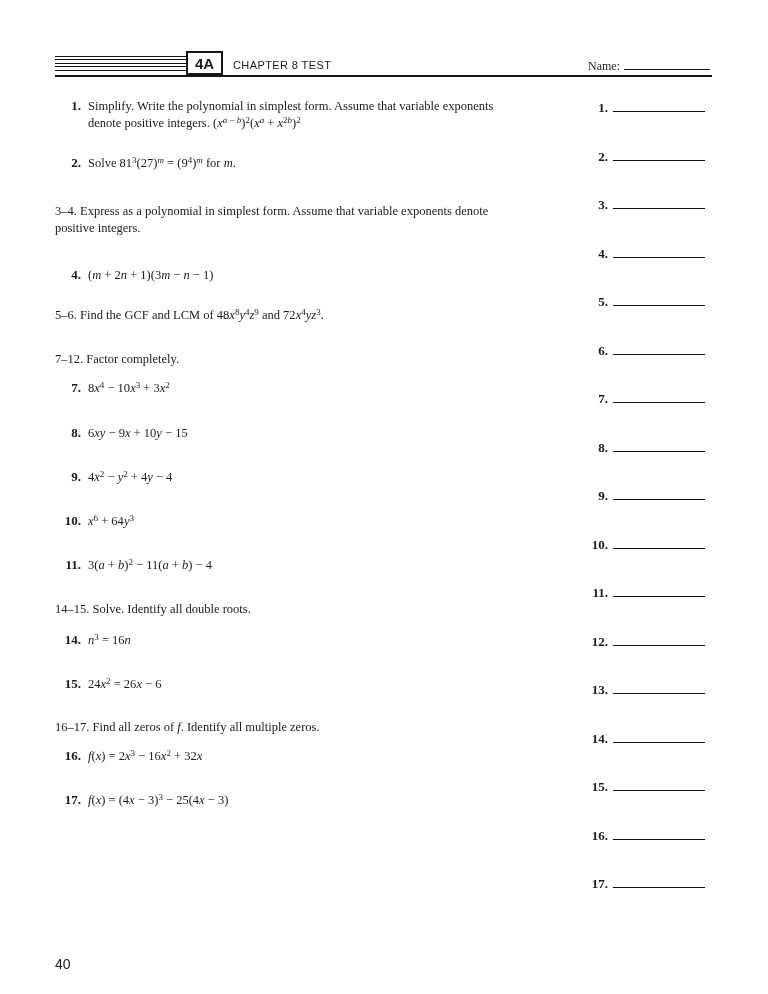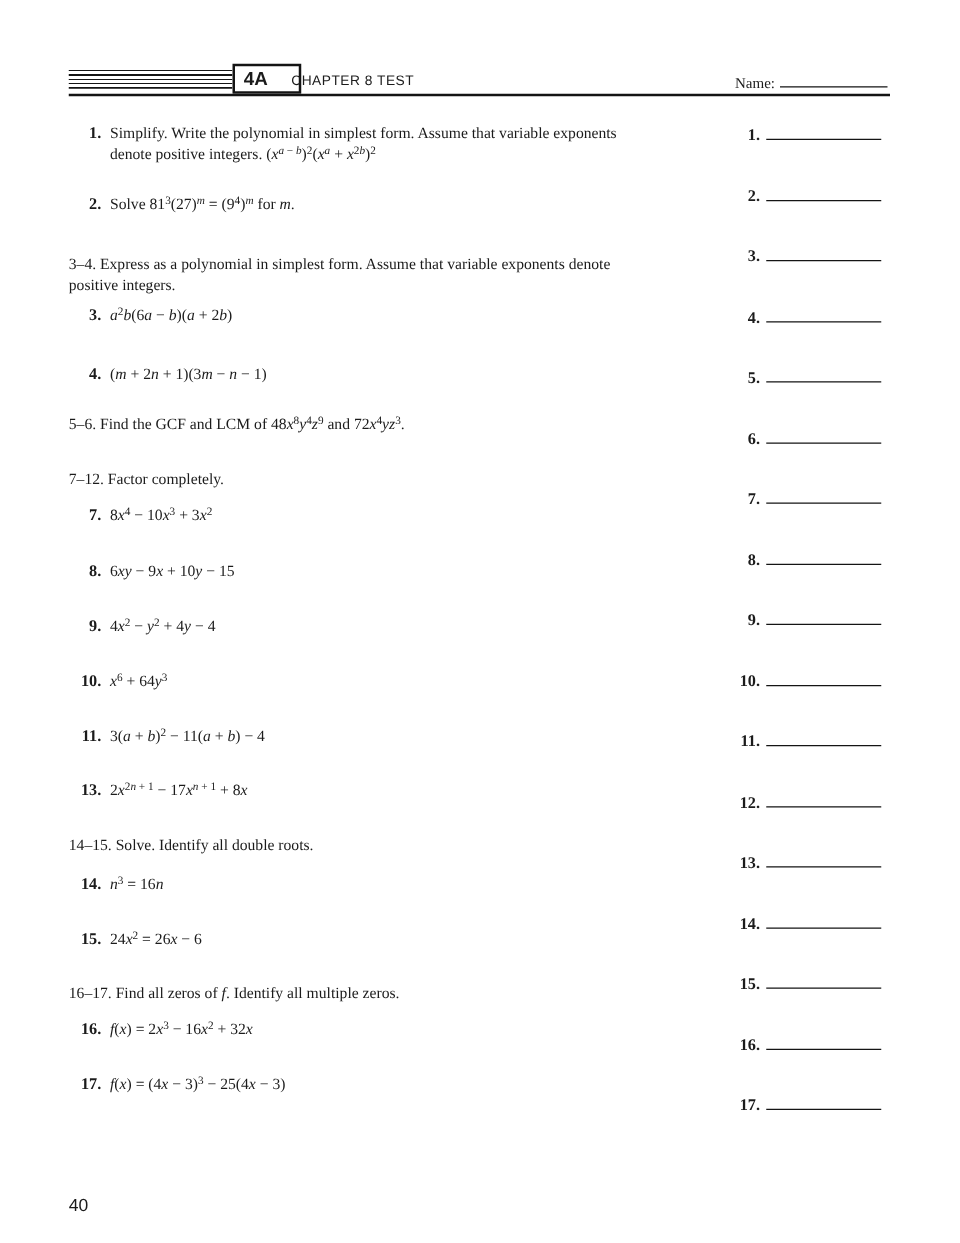--- a/index.html
+++ b/index.html
@@ -6,21 +6,21 @@
   .page {
     position:relative; width:768px; height:994px; background:#fff;
     font-family:"Liberation Serif","DejaVu Serif",serif; color:#1b1b1b;
     overflow:hidden;
   }
 
   
   .header { position:absolute; left:55px; top:52px; width:657px; height:23px; border-bottom:2px solid #141414; }
   .rule-lines { position:absolute; left:0; top:4px; width:131px; height:15px;
     background:repeating-linear-gradient(to bottom,#141414 0 1px,transparent 1px 3.5px); }
-  .form-box { position:absolute; left:131px; top:-1px; border:2px solid #141414; padding:1px 25px 0 7px;
+  .form-box { position:absolute; left:131px; top:-1px; border:2px solid #141414; padding:1px 7px 0 7px;
     font-family:"Liberation Sans",sans-serif; font-weight:bold; font-size:15px; line-height:19px; background:#fff; }
   .chapter-title { position:absolute; left:178px; top:7px; font-family:"Liberation Sans",sans-serif;
     font-size:11px; letter-spacing:0.4px; }
   .name-wrap { position:absolute; left:533px; top:4px; font-size:12px; }
   .name-line { display:inline-block; width:86px; height:13px; border-bottom:1px solid #141414; margin-left:4px; }
 
   
   .content { position:absolute; left:55px; top:90px; width:535px; }
   .instr, .prob { font-size:12.5px; line-height:17px; white-space:nowrap; }
   .prob { padding-left:33px; text-indent:-33px; }
@@ -48,30 +48,28 @@
     <div class="chapter-title">CHAPTER 8 TEST</div>
     <div class="name-wrap">
       <span>Name:</span><span class="name-line"></span>
     </div>
   </div>
 
   <div class="content">
     <div class="prob" style="margin-top:7px"><span class="pnum">1.</span><span>Simplify. Write the polynomial in simplest form. Assume that variable exponents<br>denote positive integers. (<i>x</i><sup><i>a</i> − <i>b</i></sup>)<sup>2</sup>(<i>x</i><sup><i>a</i></sup> + <i>x</i><sup>2<i>b</i></sup>)<sup>2</sup></span></div>
     <div class="prob" style="margin-top:22px"><span class="pnum">2.</span><span>Solve 81<sup>3</sup>(27)<sup><i>m</i></sup> = (9<sup>4</sup>)<sup><i>m</i></sup> for <i>m</i>.</span></div>
     <div class="instr" style="margin-top:31px">3–4. Express as a polynomial in simplest form. Assume that variable exponents denote<br>positive integers.</div>
-    <div class="prob" style="margin-top:6px"><span class="pnum">3.</span><span><i>a</i><sup>2</sup><i>b</i>(6<i>a</i> − <i>b</i>)(<i>a</i> + 2<i>b</i>)</span></div>
     <div class="prob" style="margin-top:29px"><span class="pnum">4.</span><span>(<i>m</i> + 2<i>n</i> + 1)(3<i>m</i> − <i>n</i> − 1)</span></div>
     <div class="instr" style="margin-top:23px">5–6. Find the GCF and LCM of 48<i>x</i><sup>8</sup><i>y</i><sup>4</sup><i>z</i><sup>9</sup> and 72<i>x</i><sup>4</sup><i>y</i><i>z</i><sup>3</sup>.</div>
     <div class="instr" style="margin-top:27px">7–12. Factor completely.</div>
     <div class="prob" style="margin-top:11px"><span class="pnum">7.</span><span>8<i>x</i><sup>4</sup> − 10<i>x</i><sup>3</sup> + 3<i>x</i><sup>2</sup></span></div>
     <div class="prob" style="margin-top:27px"><span class="pnum">8.</span><span>6<i>xy</i> − 9<i>x</i> + 10<i>y</i> − 15</span></div>
     <div class="prob" style="margin-top:26px"><span class="pnum">9.</span><span>4<i>x</i><sup>2</sup> − <i>y</i><sup>2</sup> + 4<i>y</i> − 4</span></div>
     <div class="prob" style="margin-top:26px"><span class="pnum">10.</span><span><i>x</i><sup>6</sup> + 64<i>y</i><sup>3</sup></span></div>
     <div class="prob" style="margin-top:26px"><span class="pnum">11.</span><span>3(<i>a</i> + <i>b</i>)<sup>2</sup> − 11(<i>a</i> + <i>b</i>) − 4</span></div>
-    <div class="prob" style="margin-top:25px"><span class="pnum">13.</span><span>2<i>x</i><sup>2<i>n</i> + 1</sup> − 17<i>x</i><sup><i>n</i> + 1</sup> + 8<i>x</i></span></div>
     <div class="instr" style="margin-top:27px">14–15. Solve. Identify all double roots.</div>
     <div class="prob" style="margin-top:13px"><span class="pnum">14.</span><span><i>n</i><sup>3</sup> = 16<i>n</i></span></div>
     <div class="prob" style="margin-top:26px"><span class="pnum">15.</span><span>24<i>x</i><sup>2</sup> = 26<i>x</i> − 6</span></div>
     <div class="instr" style="margin-top:26px">16–17. Find all zeros of <i>f</i>. Identify all multiple zeros.</div>
     <div class="prob" style="margin-top:11px"><span class="pnum">16.</span><span><i>f</i>(<i>x</i>) = 2<i>x</i><sup>3</sup> − 16<i>x</i><sup>2</sup> + 32<i>x</i></span></div>
     <div class="prob" style="margin-top:26px"><span class="pnum">17.</span><span><i>f</i>(<i>x</i>) = (4<i>x</i> − 3)<sup>3</sup> − 25(4<i>x</i> − 3)</span></div>
   </div>
 
   <div class="answers">
     <div class="ans"><span class="anum">1.</span><span class="aline"></span></div>

